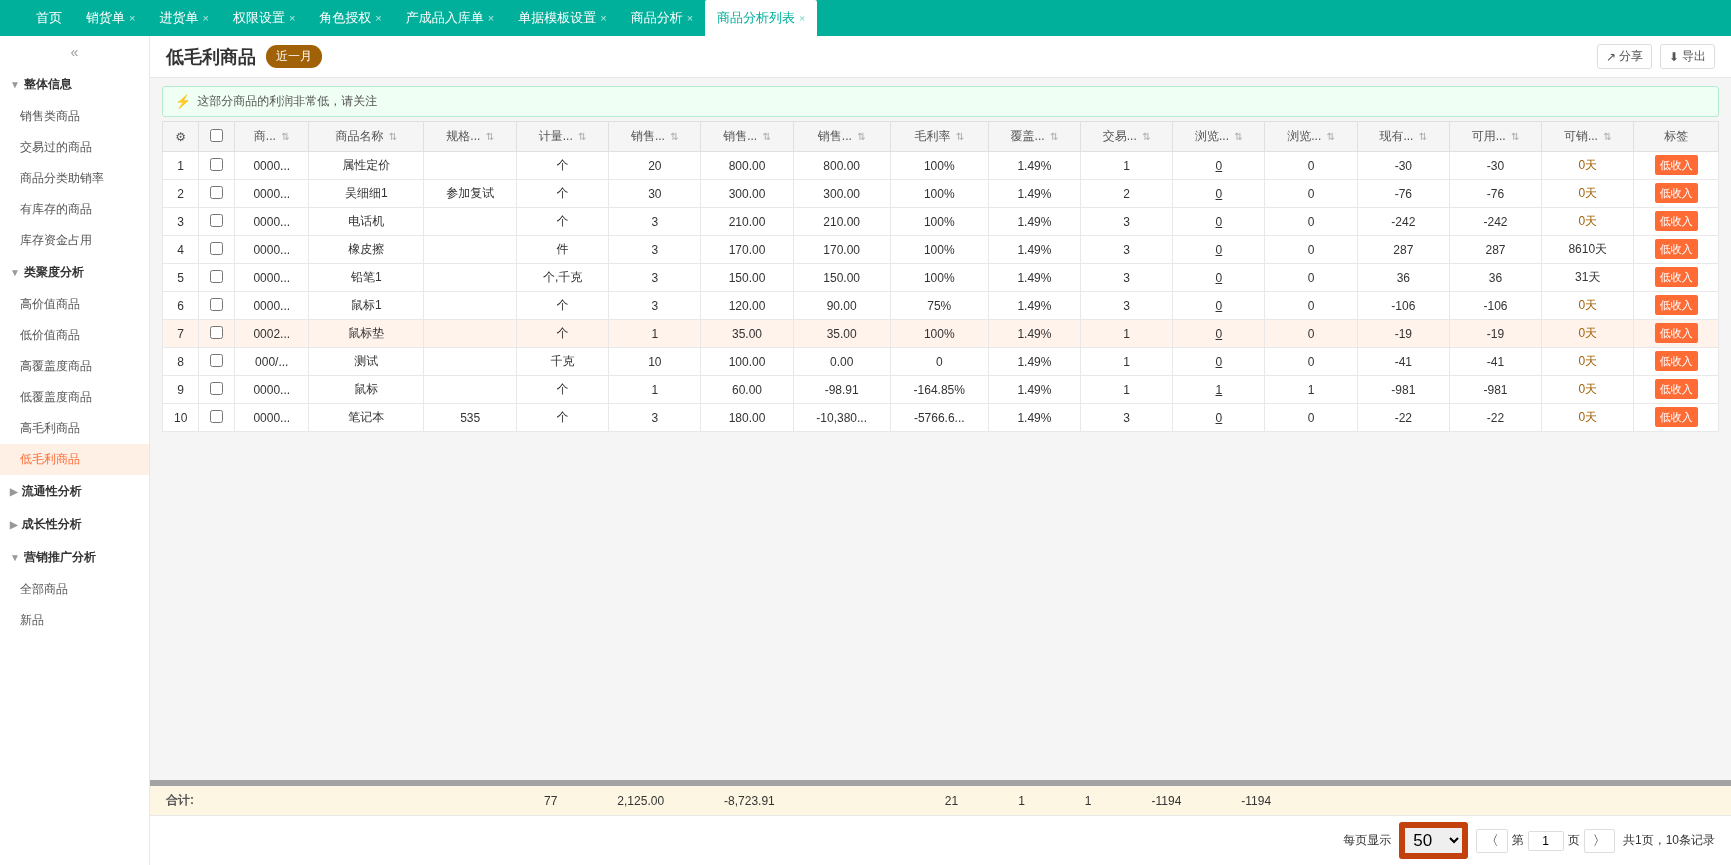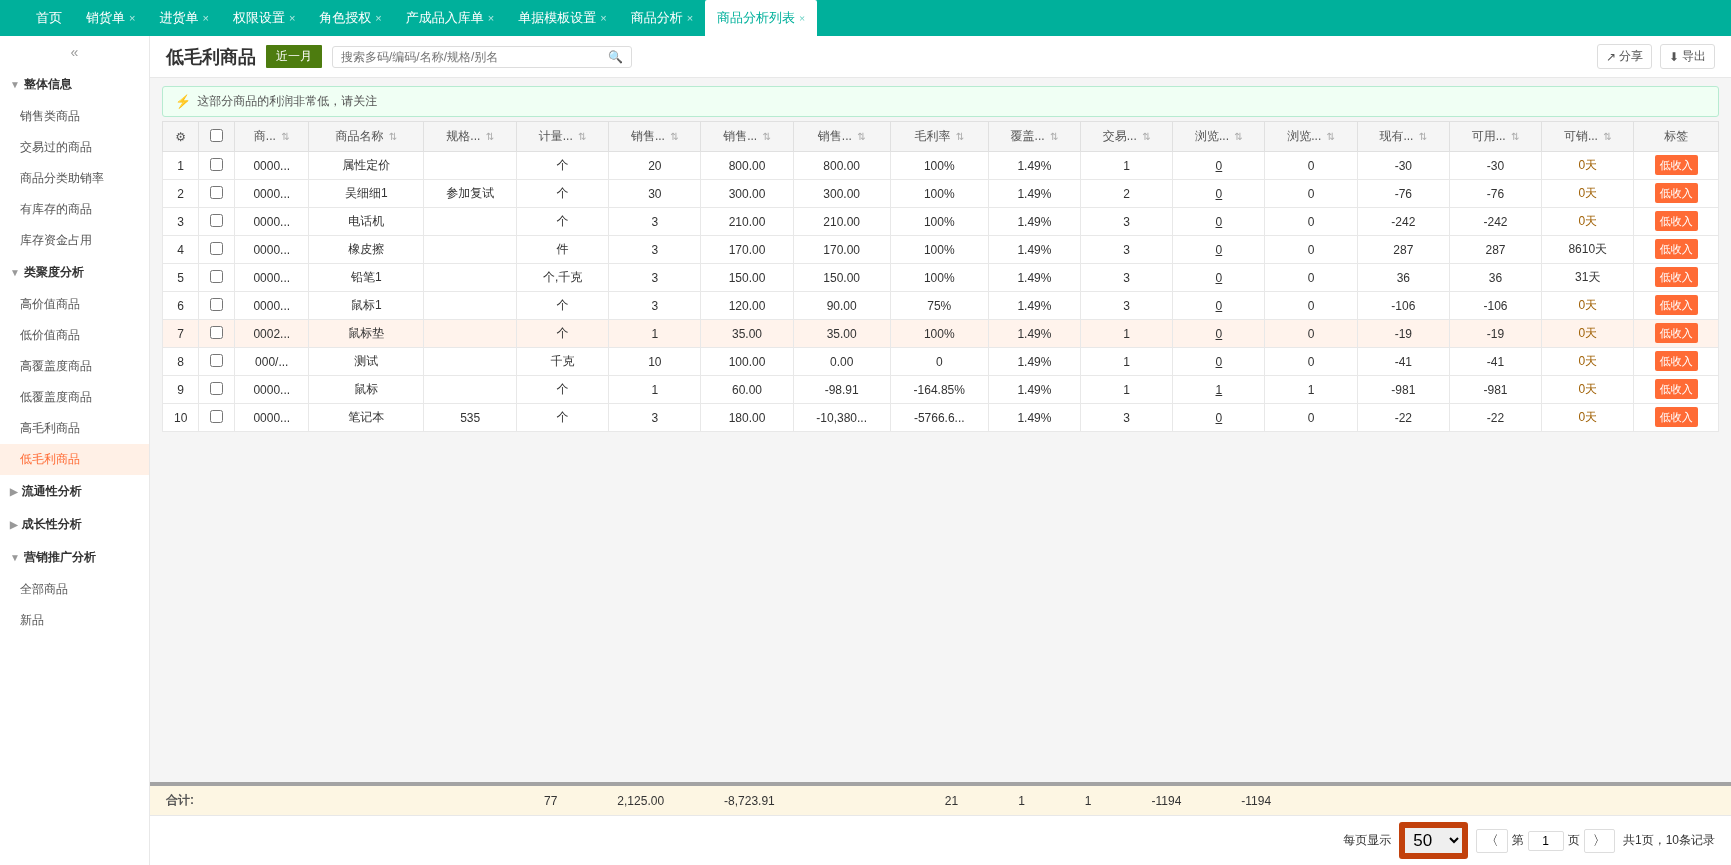--- a/index.html
+++ b/index.html
@@ -75,24 +75,24 @@
       background: #fff;
       border-bottom: 1px solid #e8e8e8;
       gap: 10px;
     }
     .page-title {
       font-size: 18px;
       font-weight: bold;
       color: #333;
     }
     .period-btn {
-      background: #4d7c0f;
+      background: #a16207;
       color: #fff;
       border: none;
-      border-radius: 1px;
+      border-radius: 11px;
       padding: 3px 10px;
       font-size: 12px;
       cursor: pointer;
     }
     .search-box {
       display: flex;
       align-items: center;
       border: 1px solid #ddd;
       border-radius: 3px;
       padding: 3px 8px;
@@ -178,21 +178,21 @@
       border-radius: 2px;
       padding: 4px 5px;
       font-size: 11px;
     }
     .orange-text { color: #a16207; }
     .underline { text-decoration: underline; cursor: pointer; }
 
     
     .footer-total {
       background: #fdf6e3;
-      border-top: 4px solid #a3a3a3;
+      border-top: 6px solid #a3a3a3;
       display: flex;
       align-items: center;
       padding: 6px 16px;
       font-size: 12px;
       gap: 10px;
       flex-shrink: 0;
     }
     .footer-total .label { font-weight: bold; color: #555; margin-right: 20px; }
     .total-values {
       display: flex;
@@ -334,24 +334,20 @@
       </div>
       <div class="sidebar-item">全部商品</div>
       <div class="sidebar-item">新品</div>
     </aside>
 
     <div class="main-content">
 
       <div class="page-header">
         <span class="page-title">低毛利商品</span>
         <button class="period-btn">近一月</button>
-        <div class="search-box">
-          <input type="text" placeholder="搜索多码/编码/名称/规格/别名" style="">
-          <span style="color:#aaa;cursor:pointer;">🔍</span>
-        </div>
         <div class="header-actions">
           <button class="action-btn">
             <span>↗</span>
             <span>分享</span>
           </button>
           <button class="action-btn">
             <span>⬇</span>
             <span>导出</span>
           </button>
         </div>

